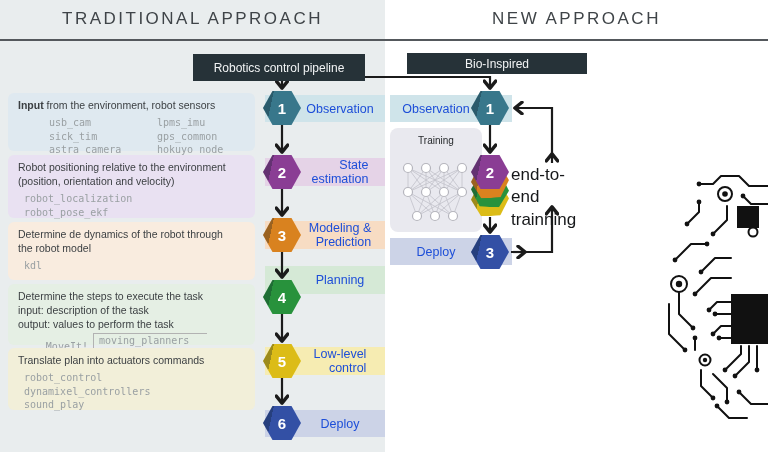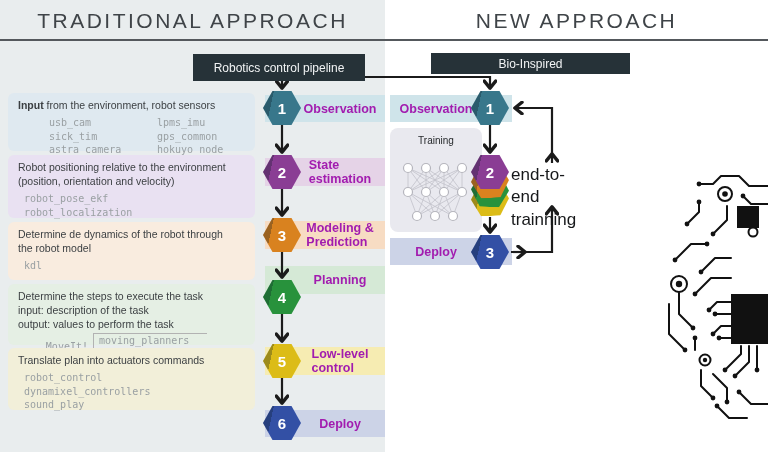--- a/index.html
+++ b/index.html
@@ -1,51 +1,51 @@
 <!DOCTYPE html>
 <html><head>
 <meta charset="utf-8">
 <style>
   html,body{margin:0;padding:0;background:#ffffff;}
   .stage{position:relative;width:768px;height:452px;overflow:hidden;background:#ffffff;
          font-family:"Liberation Sans",sans-serif;}
   .left-bg{position:absolute;left:0;top:0;width:385px;height:452px;background:#e9edee;}
   .divider{position:absolute;left:0;top:39px;width:768px;height:2px;background:#54585c;}
 
-  .title{position:absolute;top:9px;font-size:21px;letter-spacing:2.5px;color:#3f4448;
+  .title{position:absolute;top:9px;font-size:17px;letter-spacing:2.5px;color:#3f4448;
          font-weight:500;text-align:center;}
   .title.t-left{left:0;width:385px;}
   .title.t-right{left:385px;width:383px;}
 
   .dark-box{position:absolute;background:#263238;color:#f2f4f5;font-size:12px;
             display:flex;align-items:center;justify-content:center;z-index:5;}
   .box-robotics{left:193px;top:54px;width:172px;height:27px;}
-  .box-bio{left:407px;top:53px;width:199px;height:21px;margin-left:24px;}
+  .box-bio{left:407px;top:53px;width:180px;height:21px;}
 
   .panel{position:absolute;left:8px;width:247px;border-radius:6px;box-sizing:border-box;
          padding:6px 10px 4px 10px;font-size:10.5px;color:#3b3f42;line-height:1.32;}
   .p-input{top:93px;height:58px;background:#dfe9f0;}
   .p-pos{top:155px;height:63px;background:#e9e1f2;}
   .p-dyn{top:222px;height:58px;background:#f9ecdf;}
   .p-plan{top:284px;height:61px;background:#e5efe4;}
   .p-ctl{top:348px;height:62px;background:#f2efd9;}
   .lead{font-weight:bold;}
   .code{font-family:"DejaVu Sans Mono",monospace;font-size:10px;color:#9aa0a3;line-height:1.38;}
   .code-cols{display:flex;margin-top:3px;padding-left:6px;margin-left:25px;}
   .code-col1{width:108px;}
   .code-block{margin-top:3px;padding-left:6px;}
   .moveit-row{display:flex;align-items:center;margin-top:1px;padding-left:6px;}
   .moveit{width:64px;text-align:right;padding-right:5px;}
   .bracket{border:1.2px solid #b2b2b2;border-right:none;padding:0 0 0 5px;}
 
   .band{position:absolute;display:flex;align-items:center;justify-content:center;}
   .band.lb{left:265px;width:120px;padding-left:30px;box-sizing:border-box;}
   .band.rb{left:390px;width:122px;padding-right:30px;box-sizing:border-box;}
-  .band-label{font-size:12.5px;font-weight:700;color:#a21caf;line-height:1.12;
-              text-align:left;white-space:pre-line;}
+  .band-label{font-size:12.5px;font-weight:400;color:#1d4ed8;line-height:1.12;
+              text-align:right;white-space:pre-line;}
   .b1{top:95px;height:27px;background:#cfe4ea;}
   .b2{top:158px;height:28px;background:#e5d3e7;}
   .b3{top:221px;height:28px;background:#f7dcc3;}
   .b4{top:266px;height:28px;background:#d5e9d6;}
   .b5{top:347px;height:28px;background:#f6ecb2;}
   .b6{top:410px;height:27px;background:#ccd3e7;}
   .rb1{top:95px;height:27px;background:#cfe4ea;}
   .rb3{top:238px;height:27px;background:#ccd3e7;}
 
   .hex{position:absolute;width:38px;height:34px;z-index:4;
@@ -107,22 +107,22 @@
         <div>gps_common</div>
         <div>hokuyo_node</div>
       </div>
     </div>
   </div>
 
   <div class="panel p-pos">
     <div>Robot positioning relative to the environment</div>
     <div>(position, orientation and velocity)</div>
     <div class="code code-block">
+      <div>robot_localization</div>
       <div>robot_pose_ekf</div>
-      <div>robot_localization</div>
     </div>
   </div>
 
   <div class="panel p-dyn">
     <div>Determine de dynamics of the robot through</div>
     <div>the robot model</div>
     <div class="code code-block">
       <div>kdl</div>
     </div>
   </div>

